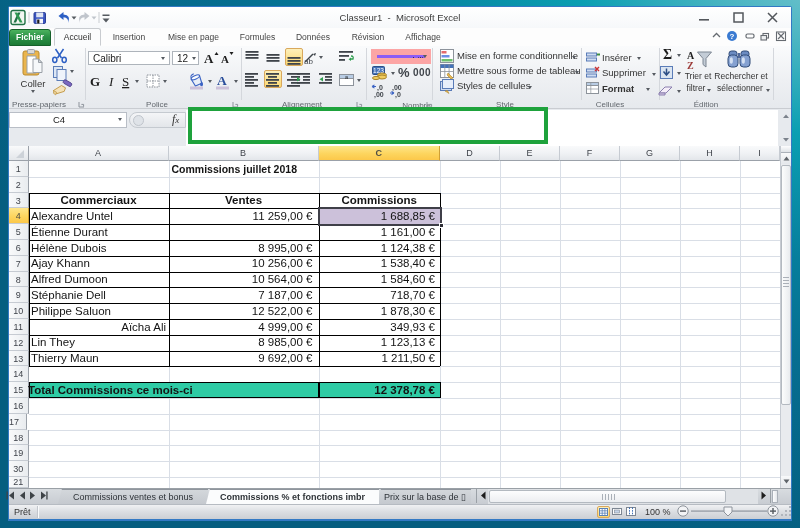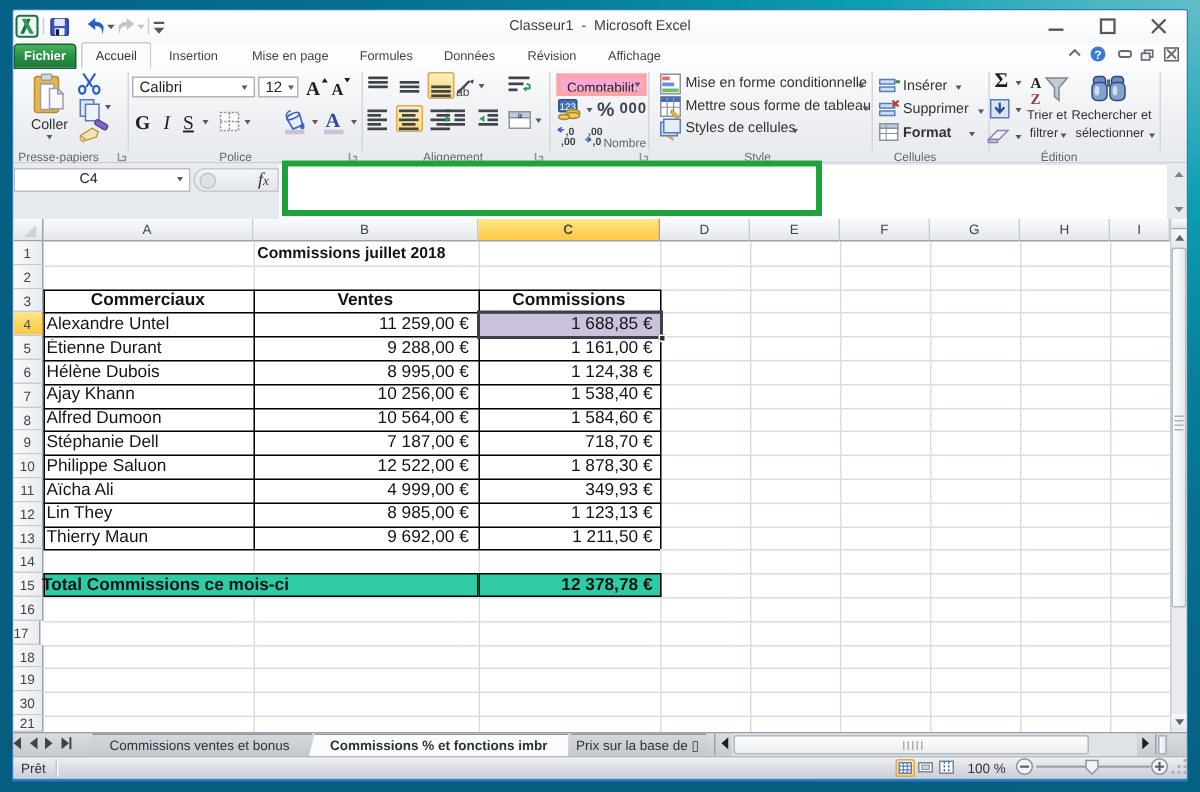--- a/index.html
+++ b/index.html
@@ -80,21 +80,21 @@
 <div class="gl" style="left:77px;top:92.5px;width:142px;">Police</div>
 <svg class="abs" style="left:223px;top:93.5px;" width="7" height="7" viewBox="0 0 7 7">
 <path d="M1 1 L1 6 L6 6" fill="none" stroke="#8d939b" stroke-width="1"></path>
       <path d="M3.4 3.4 L5.6 3.4 L5.6 5.6" fill="none" stroke="#8d939b" stroke-width="1"></path>
     </svg>
 <div class="gl" style="left:267px;top:92.5px;width:52px;">Alignement</div>
 <svg class="abs" style="left:347px;top:93.5px;" width="7" height="7" viewBox="0 0 7 7">
 <path d="M1 1 L1 6 L6 6" fill="none" stroke="#8d939b" stroke-width="1"></path>
       <path d="M3.4 3.4 L5.6 3.4 L5.6 5.6" fill="none" stroke="#8d939b" stroke-width="1"></path>
     </svg>
-<div class="gl" style="left:370px;top:84px;width:29px;padding-left:23px;">Nombre</div>
+<div class="gl" style="left:370px;top:94px;width:29px;padding-left:23px;">Nombre</div>
 <svg class="abs" style="left:417px;top:93.5px;" width="7" height="7" viewBox="0 0 7 7">
 <path d="M1 1 L1 6 L6 6" fill="none" stroke="#8d939b" stroke-width="1"></path>
       <path d="M3.4 3.4 L5.6 3.4 L5.6 5.6" fill="none" stroke="#8d939b" stroke-width="1"></path>
     </svg>
 <div class="gl" style="left:466px;top:92.5px;width:60px;">Style</div>
 <div class="gl" style="left:579px;top:92.5px;width:44px;">Cellules</div>
 <div class="gl" style="left:675px;top:92.5px;width:44px;">Édition</div>
 <svg class="abs" style="left:13px;top:42px;" width="22" height="28" viewBox="0 0 22 28">
 <rect x="1" y="2" width="16" height="24" rx="2" fill="#eab54e" stroke="#b98a30"></rect>
 <rect x="5.5" y="0.5" width="7" height="4" rx="1" fill="#d9d9d9" stroke="#9aa0a7"></rect>
@@ -224,21 +224,21 @@
       </g>
 <path d="M12 5 q3 0 2 3 l-3 0" fill="none" stroke="#2e9e4e" stroke-width="1.3"></path>
       <path d="M12 6.5 l-2.5 1.8 l2.5 1.8 z" fill="#2e9e4e"></path>
 </svg>
 <svg class="abs" style="left:330px;top:66.5px;" width="16" height="13" viewBox="0 0 16 13">
 <rect x="0.5" y="0.5" width="14" height="11" fill="#fff" stroke="#8d939b"></rect>
 <rect x="0.5" y="0.5" width="14" height="4" fill="#b8cce4" stroke="#8d939b"></rect>
 <text x="7.5" y="4.6" font-size="5.5" fill="#1d1d1d" text-anchor="middle" font-family="Liberation Sans">a</text>
 </svg>
 <div class="dna" style="left:348px;top:72px;"></div>
-<div class="abs" style="left:362px;top:42px;width:60px;height:15px;background:#f9a8d4;border:3px solid #fca5a5;box-sizing:border-box;font-size:9px;color:#222;padding-left:4px;line-height:13px;white-space:nowrap;overflow:hidden;">Comptabilit.</div>
+<div class="abs" style="left:362px;top:42px;width:60px;height:15px;background:#8b5cf6;border:6px solid #fca5a5;box-sizing:border-box;font-size:9px;color:#222;padding-left:4px;line-height:13px;white-space:nowrap;overflow:hidden;">Comptabilit.</div>
 <div class="dna" style="left:414px;top:48px;"></div>
 <svg class="abs" style="left:363px;top:59px;" width="16" height="14" viewBox="0 0 16 14">
 <rect x="0.5" y="0.5" width="12" height="8" rx="1" fill="#4472b8" stroke="#2d4f86"></rect>
 <text x="6.5" y="7" font-size="6.5" fill="#fff" text-anchor="middle" font-family="Liberation Sans">123</text>
 <ellipse cx="10" cy="9" rx="4.5" ry="2" fill="#e8c04c" stroke="#a8842c"></ellipse>
 <ellipse cx="10" cy="11" rx="4.5" ry="2" fill="#f0cc5e" stroke="#a8842c"></ellipse>
 <ellipse cx="4" cy="12" rx="3.5" ry="1.6" fill="#f0cc5e" stroke="#a8842c"></ellipse>
 </svg>
 <div class="dna" style="left:382px;top:65px;"></div>
 <div class="abs" style="left:389px;top:58px;font-size:13px;font-weight:bold;color:#3f444a;">%</div>
@@ -412,38 +412,37 @@
 <div class="abs" style="left:0;top:315.2px;width:19.5px;height:15.8px;background:linear-gradient(90deg,#f9fafb,#e9ecef);border-right:1px solid #9ba1a9;border-bottom:1px solid #c6cbd2;box-sizing:border-box;font-size:9px;color:#3f434a;text-align:center;line-height:16px;">30</div>
 <div class="abs" style="left:0;top:331.0px;width:19.5px;height:10.5px;background:linear-gradient(90deg,#f9fafb,#e9ecef);border-right:1px solid #9ba1a9;border-bottom:1px solid #c6cbd2;box-sizing:border-box;font-size:9px;color:#3f434a;text-align:center;line-height:10px;">21</div>
 <div class="cell" style="left:23.5px;top:16.5px;width:403.5px;height:13.8px;text-align:center;font-size:10.5px;color:#141414;font-weight:bold;">Commissions juillet 2018</div>
 <div class="cell" style="left:23.5px;top:48.1px;width:132.0px;height:13.8px;text-align:center;font-size:11.5px;color:#141414;font-weight:bold;">Commerciaux</div>
 <div class="cell" style="left:163.5px;top:48.1px;width:142.0px;height:13.8px;text-align:center;font-size:11.5px;color:#141414;font-weight:bold;">Ventes</div>
 <div class="cell" style="left:313.5px;top:48.1px;width:113.5px;height:13.8px;text-align:center;font-size:11.5px;color:#141414;font-weight:bold;">Commissions</div>
 <div class="cell" style="left:22.0px;top:63.9px;width:135.0px;height:13.8px;text-align:left;font-size:11.5px;color:#141414;">Alexandre Untel</div>
 <div class="cell" style="left:165.5px;top:63.9px;width:138.0px;height:13.8px;text-align:right;font-size:11.5px;color:#141414;">11 259,00 €</div>
 <div class="cell" style="left:314.5px;top:63.9px;width:111.5px;height:13.8px;text-align:right;font-size:11.5px;color:#141414;">1 688,85 €</div>
 <div class="cell" style="left:22.0px;top:79.7px;width:135.0px;height:13.8px;text-align:left;font-size:11.5px;color:#141414;">Étienne Durant</div>
-<div class="cell" style="left:165.5px;top:79.7px;width:138.0px;height:13.8px;text-align:right;font-size:11.5px;color:#141414;">9 288,00 €</div>
 <div class="cell" style="left:314.5px;top:79.7px;width:111.5px;height:13.8px;text-align:right;font-size:11.5px;color:#141414;">1 161,00 €</div>
 <div class="cell" style="left:22.0px;top:95.5px;width:135.0px;height:13.8px;text-align:left;font-size:11.5px;color:#141414;">Hélène Dubois</div>
 <div class="cell" style="left:165.5px;top:95.5px;width:138.0px;height:13.8px;text-align:right;font-size:11.5px;color:#141414;">8 995,00 €</div>
 <div class="cell" style="left:314.5px;top:95.5px;width:111.5px;height:13.8px;text-align:right;font-size:11.5px;color:#141414;">1 124,38 €</div>
 <div class="cell" style="left:22.0px;top:111.3px;width:135.0px;height:13.8px;text-align:left;font-size:11.5px;color:#141414;">Ajay Khann</div>
 <div class="cell" style="left:165.5px;top:111.3px;width:138.0px;height:13.8px;text-align:right;font-size:11.5px;color:#141414;">10 256,00 €</div>
 <div class="cell" style="left:314.5px;top:111.3px;width:111.5px;height:13.8px;text-align:right;font-size:11.5px;color:#141414;">1 538,40 €</div>
 <div class="cell" style="left:22.0px;top:127.1px;width:135.0px;height:13.8px;text-align:left;font-size:11.5px;color:#141414;">Alfred Dumoon</div>
 <div class="cell" style="left:165.5px;top:127.1px;width:138.0px;height:13.8px;text-align:right;font-size:11.5px;color:#141414;">10 564,00 €</div>
 <div class="cell" style="left:314.5px;top:127.1px;width:111.5px;height:13.8px;text-align:right;font-size:11.5px;color:#141414;">1 584,60 €</div>
 <div class="cell" style="left:22.0px;top:142.9px;width:135.0px;height:13.8px;text-align:left;font-size:11.5px;color:#141414;">Stéphanie Dell</div>
 <div class="cell" style="left:165.5px;top:142.9px;width:138.0px;height:13.8px;text-align:right;font-size:11.5px;color:#141414;">7 187,00 €</div>
 <div class="cell" style="left:314.5px;top:142.9px;width:111.5px;height:13.8px;text-align:right;font-size:11.5px;color:#141414;">718,70 €</div>
 <div class="cell" style="left:22.0px;top:158.7px;width:135.0px;height:13.8px;text-align:left;font-size:11.5px;color:#141414;">Philippe Saluon</div>
 <div class="cell" style="left:165.5px;top:158.7px;width:138.0px;height:13.8px;text-align:right;font-size:11.5px;color:#141414;">12 522,00 €</div>
 <div class="cell" style="left:314.5px;top:158.7px;width:111.5px;height:13.8px;text-align:right;font-size:11.5px;color:#141414;">1 878,30 €</div>
-<div class="cell" style="left:22.0px;top:174.5px;width:135.0px;height:13.8px;text-align:left;font-size:11.5px;color:#141414;">Aïcha Ali</div>
+<div class="cell" style="left:22.0px;top:174.5px;width:135.0px;height:13.8px;text-align:right;font-size:11.5px;color:#141414;">Aïcha Ali</div>
 <div class="cell" style="left:165.5px;top:174.5px;width:138.0px;height:13.8px;text-align:right;font-size:11.5px;color:#141414;">4 999,00 €</div>
 <div class="cell" style="left:314.5px;top:174.5px;width:111.5px;height:13.8px;text-align:right;font-size:11.5px;color:#141414;">349,93 €</div>
 <div class="cell" style="left:22.0px;top:190.3px;width:135.0px;height:13.8px;text-align:left;font-size:11.5px;color:#141414;">Lin They</div>
 <div class="cell" style="left:165.5px;top:190.3px;width:138.0px;height:13.8px;text-align:right;font-size:11.5px;color:#141414;">8 985,00 €</div>
 <div class="cell" style="left:314.5px;top:190.3px;width:111.5px;height:13.8px;text-align:right;font-size:11.5px;color:#141414;">1 123,13 €</div>
 <div class="cell" style="left:22.0px;top:206.1px;width:135.0px;height:13.8px;text-align:left;font-size:11.5px;color:#141414;">Thierry Maun</div>
 <div class="cell" style="left:165.5px;top:206.1px;width:138.0px;height:13.8px;text-align:right;font-size:11.5px;color:#141414;">9 692,00 €</div>
 <div class="cell" style="left:314.5px;top:206.1px;width:111.5px;height:13.8px;text-align:right;font-size:11.5px;color:#141414;">1 211,50 €</div>
 <div class="abs" style="left:310.5px;top:63.4px;width:120.5px;height:14.8px;background:#ccc1da;"></div>
 <div class="cell" style="left:313.5px;top:63.9px;width:112.5px;text-align:right;font-size:11.5px;">1 688,85 €</div>

